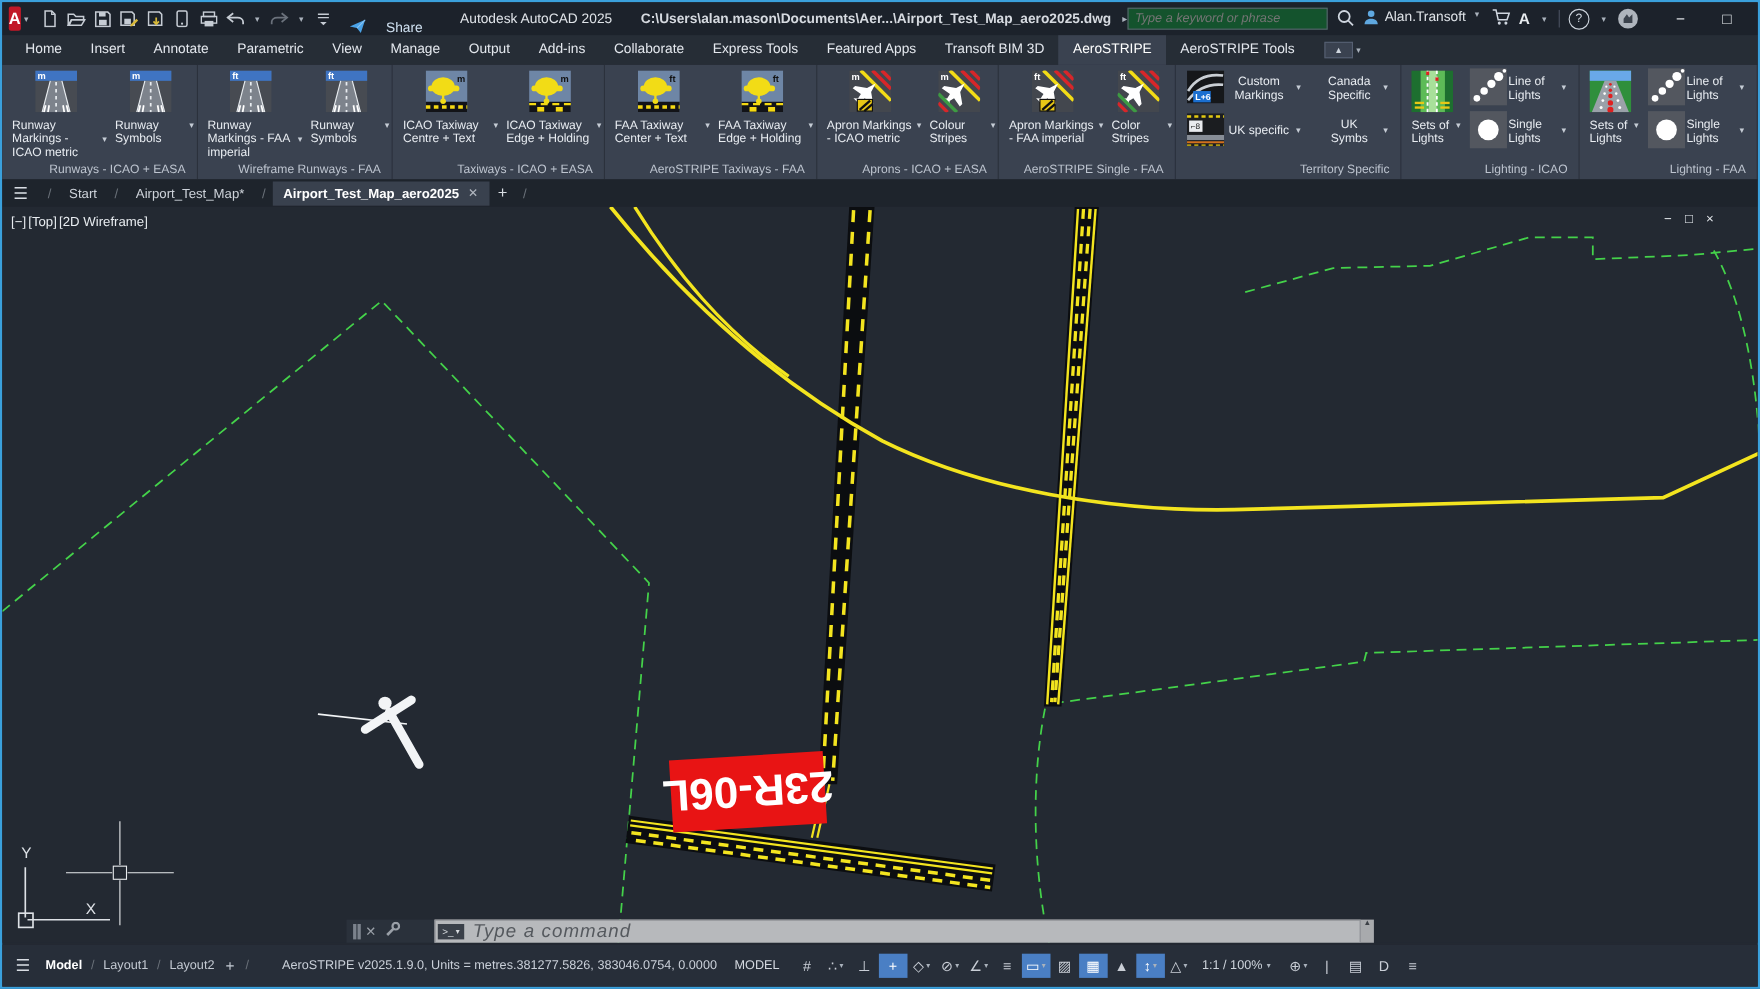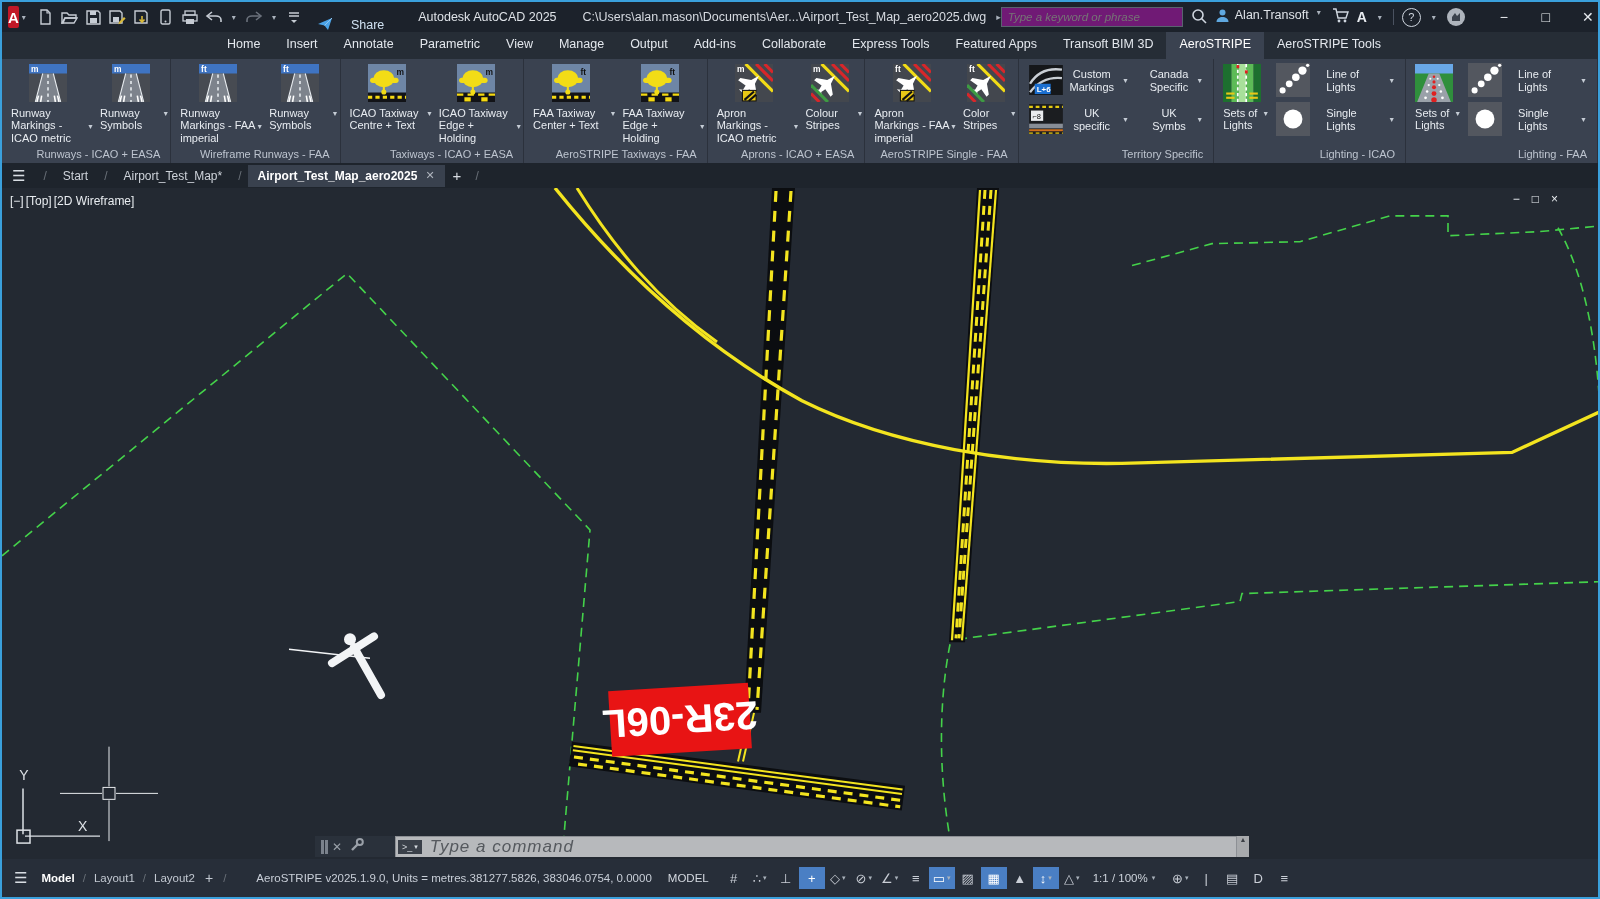--- a/index.html
+++ b/index.html
@@ -5,49 +5,49 @@
   html,body{margin:0;padding:0;background:#11151b;font-family:"Liberation Sans",sans-serif;}
   .window{position:relative;width:1600px;height:899px;box-sizing:border-box;border:2px solid #3aa0dc;background:#232932;overflow:hidden;}
   
   .titlebar{position:absolute;left:0;top:0;right:0;height:30px;background:#1c222b;display:flex;align-items:center;color:#dfe3e8;font-size:12.5px;}
   .alogo{width:22px;height:22px;margin-left:6px;background:#c21827;color:#fff;font-weight:bold;font-size:15px;display:flex;align-items:center;justify-content:center;border-radius:2px;}
   .caret{font-size:8px;color:#aab2bc;margin:0 3px;}
   .qat{display:flex;align-items:center;gap:6px;margin-left:8px;}
   .qicon{width:18px;height:18px;display:flex;align-items:center;justify-content:center;}
   .share{display:flex;align-items:center;gap:18px;margin-left:14px;color:#cfe0f0;margin-top:16px;}
   .tb-title{margin-left:34px;white-space:nowrap;}
-  .tb-path{margin-left:26px;white-space:nowrap;color:#d6dae0;}
+  .tb-path{margin-left:26px;white-space:nowrap;color:#d6dae0;font-weight:bold;}
   .tb-right{margin-left:auto;display:flex;align-items:center;gap:8px;padding-right:6px;}
-  .searchbox{width:168px;height:18px;background:#701a75;border:1px solid #59636f;color:#9aa4b0;font-style:italic;font-size:11.5px;padding:0 6px;outline:none;}
+  .searchbox{width:168px;height:18px;background:#14532d;border:1px solid #59636f;color:#9aa4b0;font-style:italic;font-size:11.5px;padding:0 6px;outline:none;}
   .tb-user{display:flex;gap:5px;}
   .winbtns{display:flex;margin-left:10px;}
   .winbtn{width:42px;height:30px;display:flex;align-items:center;justify-content:center;color:#e6eaee;font-size:14px;}
   .vline{width:1px;height:16px;background:#4a5260;}
   
-  .tabrow{position:absolute;left:0;top:30px;right:0;height:27px;background:#262d36;display:flex;align-items:center;color:#e4e8ee;font-size:12.5px;flex-direction:column;}
+  .tabrow{position:absolute;left:0;top:30px;right:0;height:27px;background:#262d36;display:flex;align-items:center;color:#e4e8ee;font-size:12.5px;}
   .rtab{padding:5px 13px;cursor:default;height:17px;}
   .rtab.active{background:#3a4250;color:#fff;}
   .ribbon-min{margin-left:14px;display:flex;align-items:center;}
   .ribbon-min .box{background:#3a4250;border:1px solid #566072;font-size:8px;color:#cfd6de;padding:2px 8px;}
   
   .ribbon{position:absolute;left:0;top:57px;right:0;height:104px;background:#3a4250;display:flex;border-bottom:1px solid #2a303a;}
   .rpanel{display:flex;flex-direction:column;border-right:1px solid #2b313c;padding:2px 4px 0 4px;}
   .pbody{flex:1;display:flex;align-items:flex-start;justify-content:center;gap:4px;}
   .ptitle{height:17px;text-align:right;color:#bdc4cf;font-size:11px;line-height:16px;white-space:nowrap;padding:0 6px;}
   .rbtn{position:relative;display:flex;flex-direction:column;align-items:center;padding:3px 5px 1px 5px;background:none;border:none;color:#e8ecf1;font-size:11px;line-height:12.5px;font-family:"Liberation Sans",sans-serif;}
   .rbtn .lbl{max-width:104px;text-align:left;margin-top:2px;}
   .rbtn .bcaret{font-size:7px;color:#c5ccd5;position:absolute;right:-3px;bottom:12px;}
   .gicon{display:block;}
   .ggrid{display:grid;grid-template-columns:auto auto;grid-auto-rows:39px;align-items:center;column-gap:6px;}
   .gcell{position:relative;display:flex;align-items:center;gap:4px;color:#e8ecf1;font-size:11px;background:none;border:none;font-family:"Liberation Sans",sans-serif;}
   .gcell .lbl{max-width:78px;text-align:center;line-height:12.5px;}
   .gcell .bcaret{font-size:7px;color:#c5ccd5;margin-left:1px;}
   .lighting{display:flex;gap:4px;align-items:flex-start;}
   .lside{display:flex;flex-direction:column;}
-  .mbtn{position:relative;display:flex;align-items:center;gap:16px;height:39px;color:#e8ecf1;font-size:11px;background:none;border:none;font-family:"Liberation Sans",sans-serif;}
+  .mbtn{position:relative;display:flex;align-items:center;gap:1px;height:39px;color:#e8ecf1;font-size:11px;background:none;border:none;font-family:"Liberation Sans",sans-serif;}
   .mbtn .lbl{width:46px;text-align:left;line-height:12.5px;}
   .mbtn .bcaret{font-size:7px;color:#c5ccd5;}
   
   .filetabs{position:absolute;left:0;top:161px;right:0;height:25px;background:#1e242c;display:flex;align-items:center;color:#ced3da;font-size:12px;}
   .ft-burger{margin:0 12px 0 10px;color:#d8dde3;font-size:15px;}
   .ft-slash{color:#6a7179;margin:0 6px;}
   .ftab{padding:4px 10px;white-space:nowrap;}
   .ftab.active{background:#39414e;color:#fff;font-weight:bold;display:flex;align-items:flex-start;gap:8px;}
   .ftab .x{color:#aeb4bd;font-weight:normal;font-size:11px;}
   .ft-plus{font-size:15px;color:#d8dde3;padding:0 8px;}

